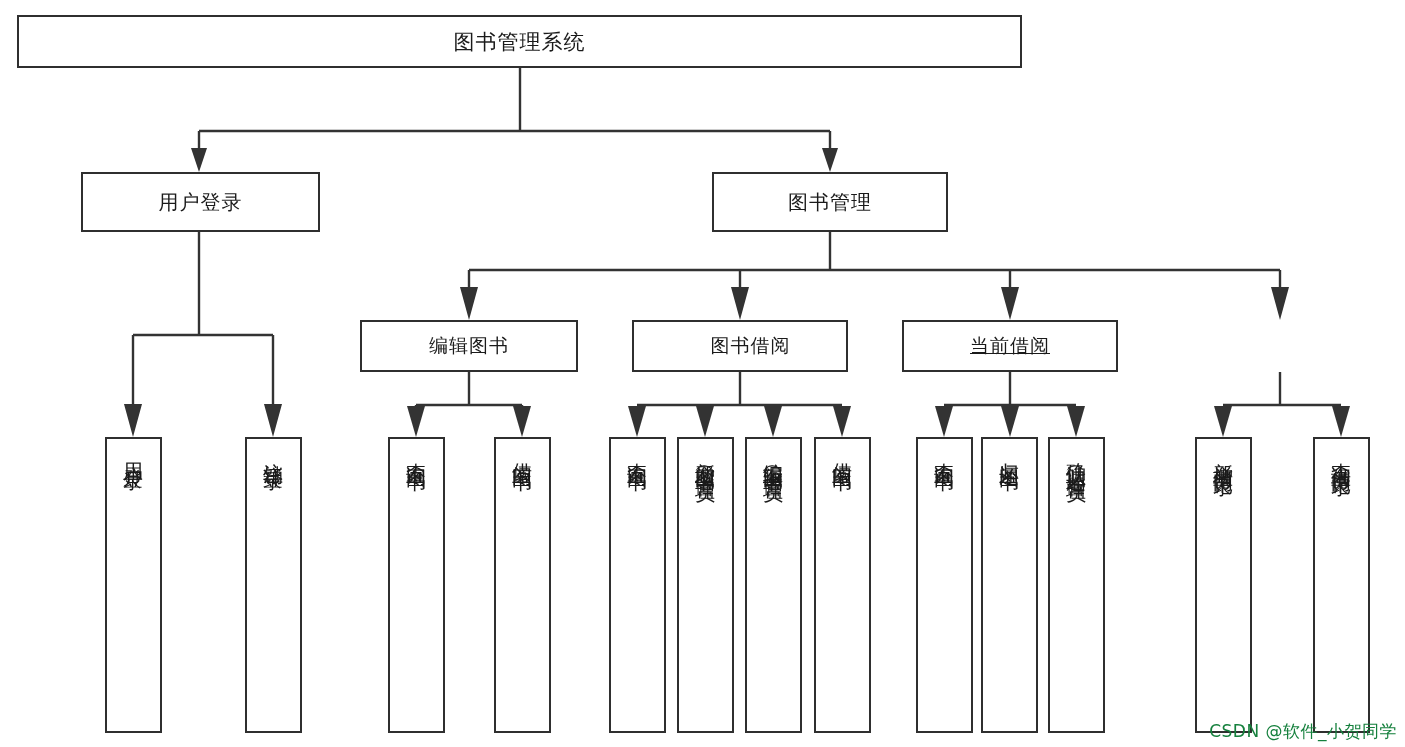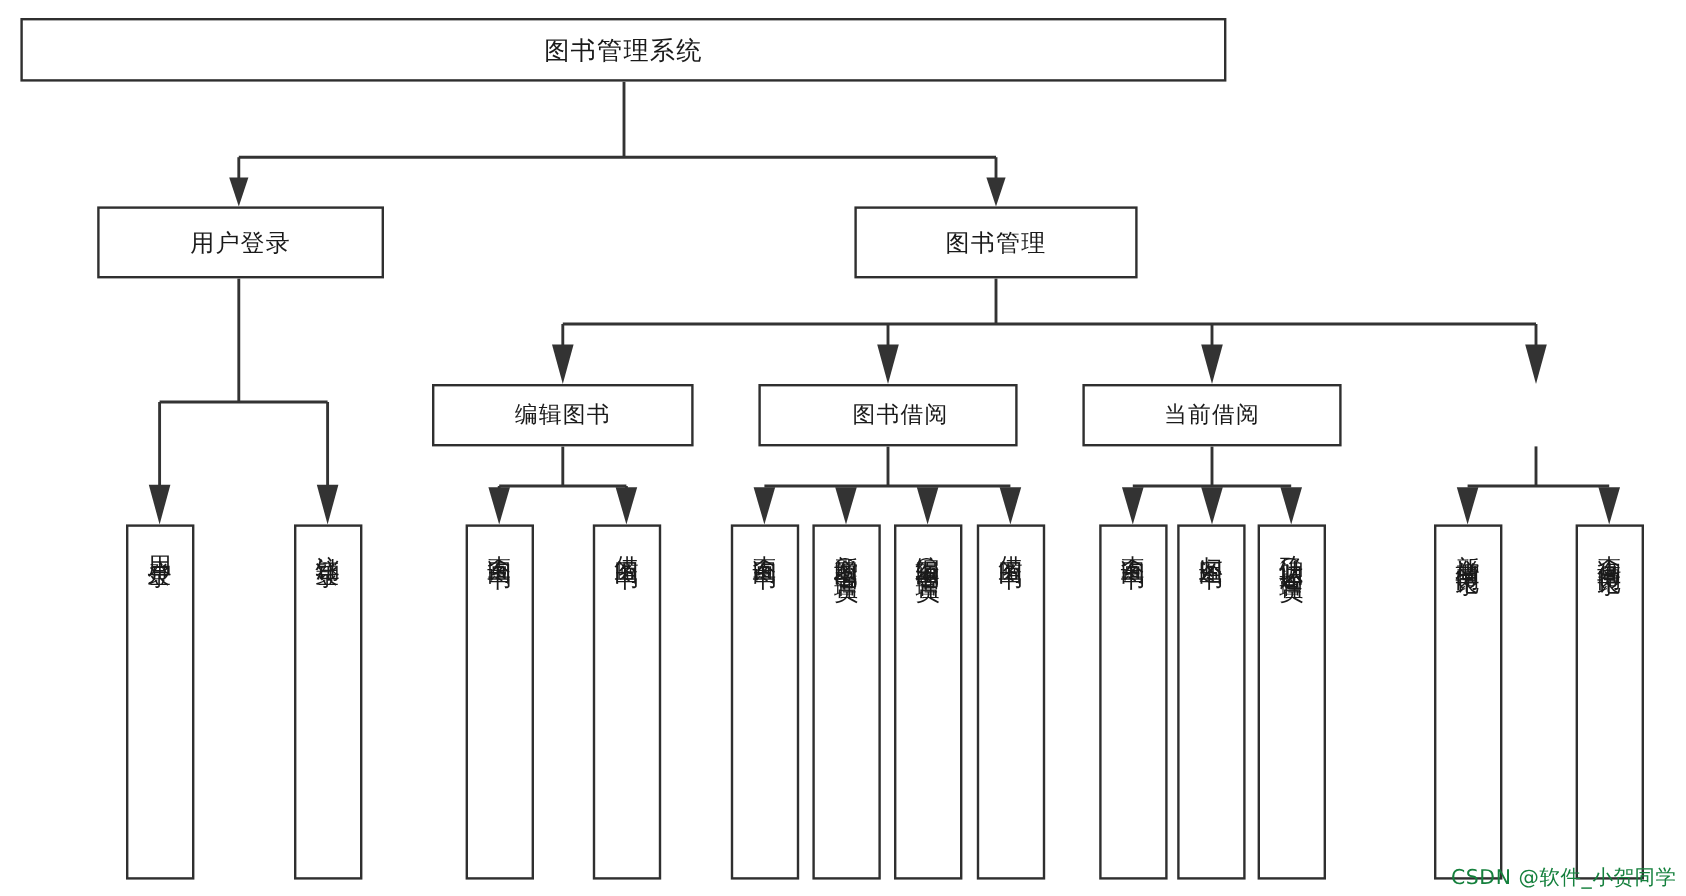--- a/index.html
+++ b/index.html
@@ -160,21 +160,21 @@
   </div>
 
   <div class="node level-2" style="left:360px; top:320px; width:218px; height:52px;">
     <span class="htext">编辑图书</span>
   </div>
 
   <div class="node level-2" style="left:632px; top:320px; width:216px; height:52px;padding-left:21px;">
     <span class="htext">图书借阅</span>
   </div>
 
-  <div class="node level-2" style="left:902px; top:320px; width:216px; height:52px;">
+  <div class="node level-2" style="left:902px; top:320px; width:216px; height:52px;text-decoration:underline;">
     <span class="htext">当前借阅</span>
   </div>
 
 
   <div class="node leaf" style="left:105px; top:437px; width:57px; height:296px;">
     <span class="vtext">用户登录</span>
   </div>
 
   <div class="node leaf" style="left:245px; top:437px; width:57px; height:296px;">
     <span class="vtext">注销登录</span>

